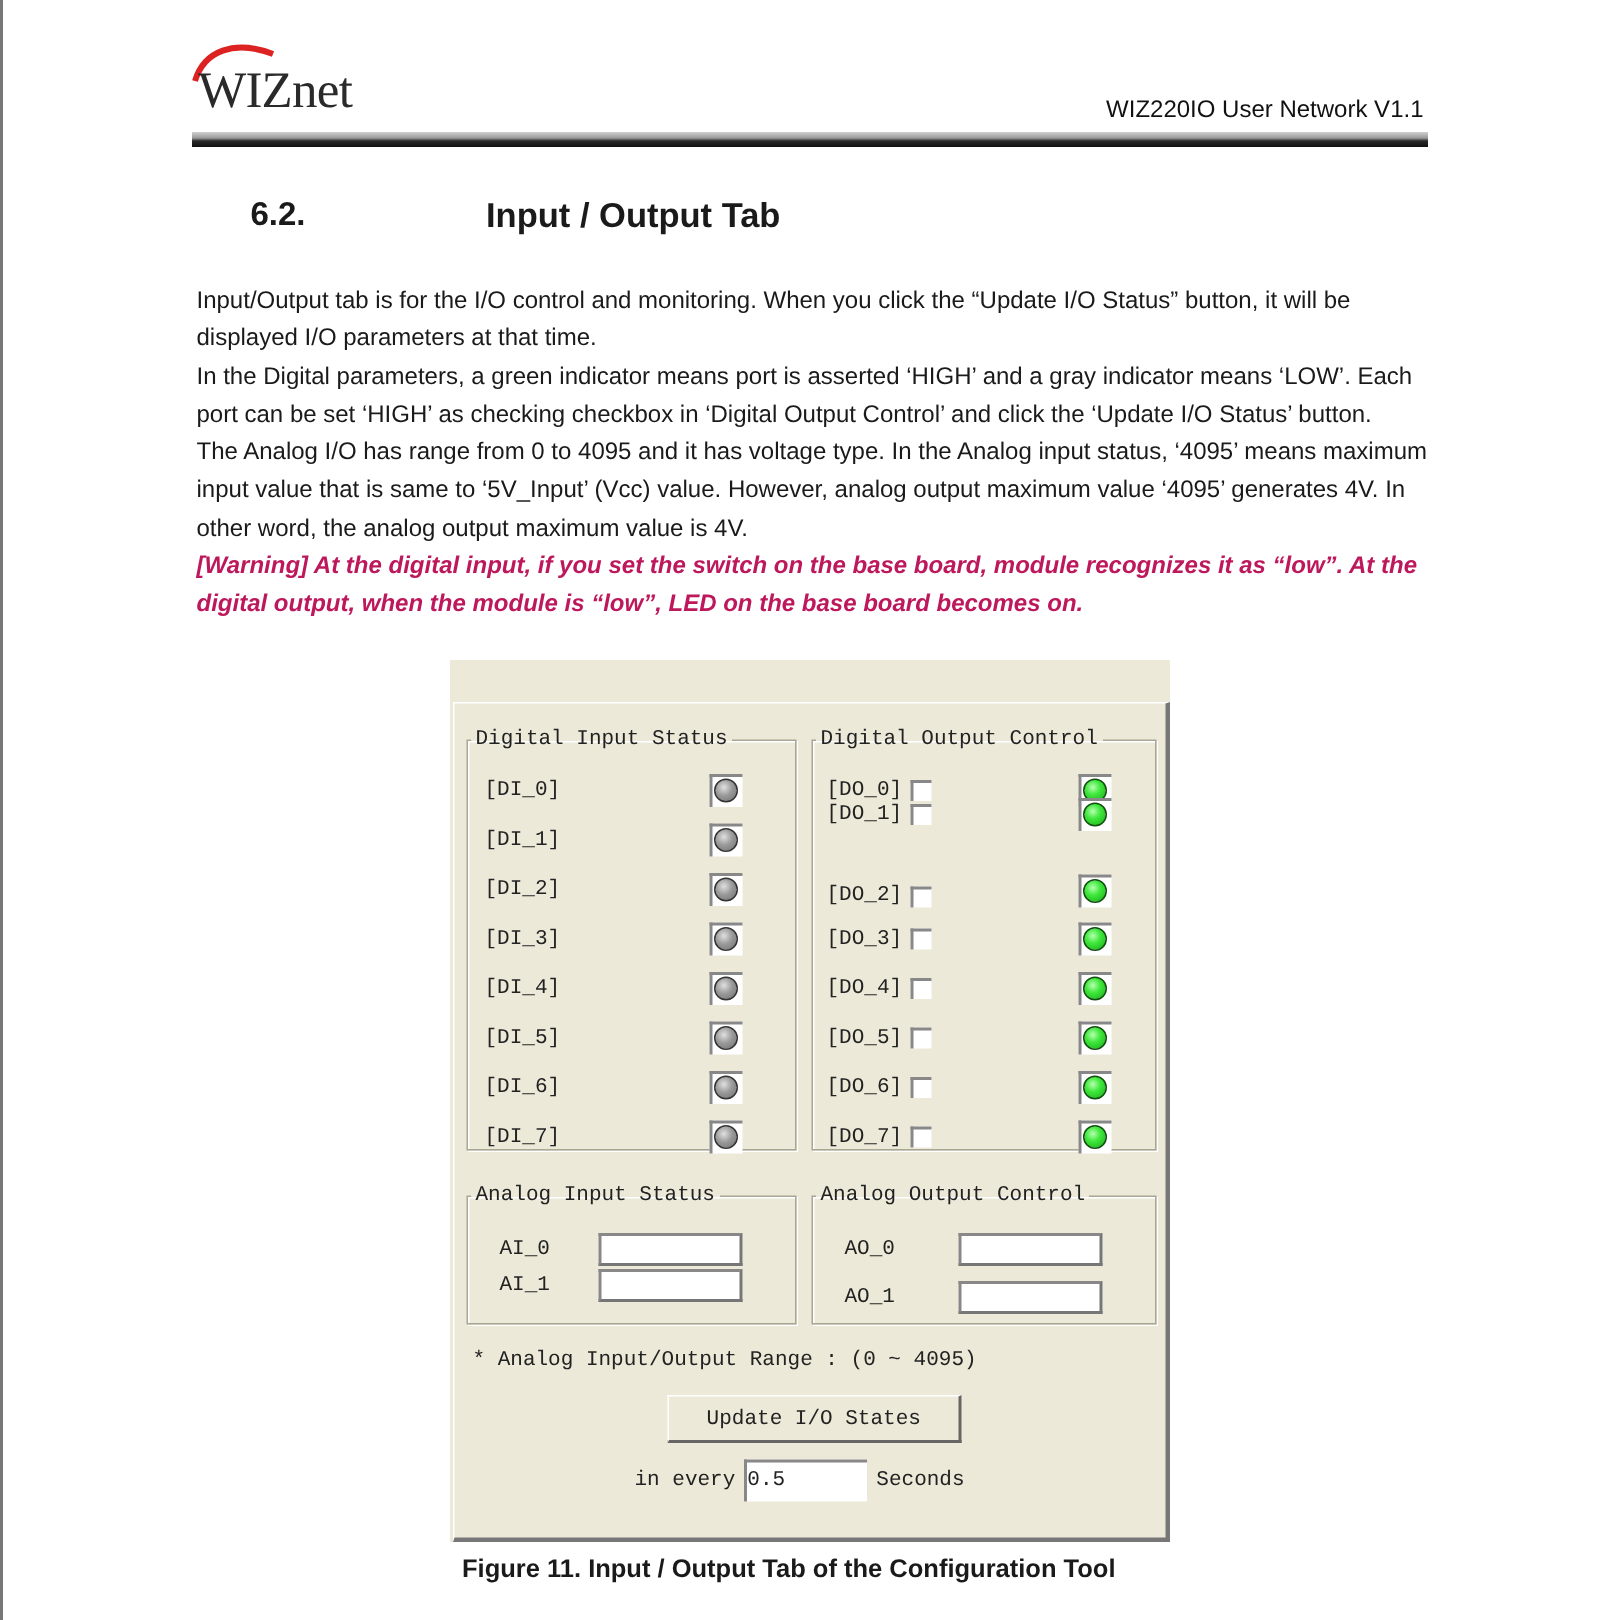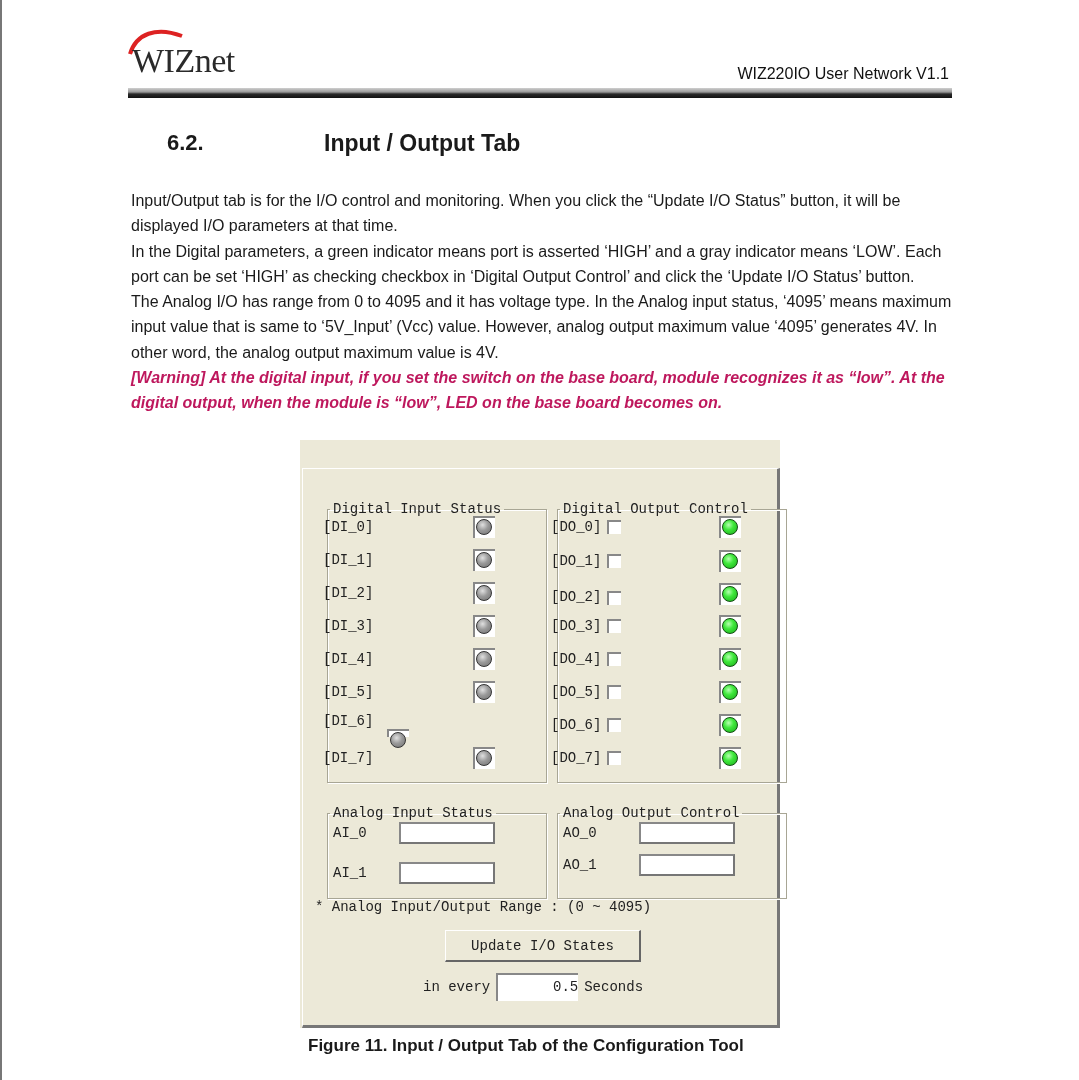--- a/index.html
+++ b/index.html
@@ -23,34 +23,34 @@
   .body-text p { margin: 0; }
   .warning { color: #be185d; font-weight: bold; font-style: italic; }
 
   
   .tool { position: absolute; left: 300px; top: 440px; width: 480px; height: 588px; background: #ece9d8; font-family: "Liberation Mono", monospace; font-size: 14px; color: #222; }
   .tabs { position: absolute; left: 2px; top: 0; height: 28px; display: flex; }
   .tab { padding: 6px 6px 3px 8px; border: 1px solid #fff; border-right-color: #888; border-bottom: none; background: #ece9d8; font-size: 14px; margin-right: 0; height: 18px; }
   .tab.active { margin-top: -3px; height: 22px; padding-top: 5px; border-right: 2px solid #666; }
   .tab.active span { outline: 1px dotted #333; }
   .tab-body { position: absolute; left: 2px; top: 28px; width: 474px; height: 556px; border: 1px solid #fff; border-right: 3px solid #777; border-bottom: 3px solid #777; }
-  fieldset.group { position: absolute; margin: 16px; padding: 0; border: 1px solid #a8a695; box-shadow: 1px 1px 0 #fff inset, 1px 1px 0 #fff; }
+  fieldset.group { position: absolute; margin: 0; padding: 0; border: 1px solid #a8a695; box-shadow: 1px 1px 0 #fff inset, 1px 1px 0 #fff; }
   fieldset.group legend { padding: 0 3px; font-size: 14px; color: #222; margin-left: 2px; }
   .row { position: absolute; height: 24px; display: flex; align-items: center; }
   .di-label { width: 150px; }
   .led-box { width: 22px; height: 22px; border-top: 2px solid #888; border-left: 2px solid #888; background: #fff; box-sizing: border-box; position: relative; }
   .led { position: absolute; left: 1px; top: 1px; width: 16px; height: 16px; border-radius: 50%; border: 1px solid #333; box-sizing: border-box; }
   .led.gray { background: radial-gradient(circle at 40% 35%, #e0e0e0 0, #9a9a9a 45%, #6f6f6f 100%); }
   .led.green { background: radial-gradient(circle at 40% 35%, #b6ffb0 0, #3fe83b 40%, #1aa91a 100%); border-color: #124d12; }
   .cb { width: 14px; height: 14px; background: #fff; border-top: 2px solid #888; border-left: 2px solid #888; box-sizing: border-box; margin-left: 6px; }
   .ai-input { width: 96px; height: 22px; background: #fff; border-top: 2px solid #888; border-left: 2px solid #888; box-sizing: border-box; font-family: "Liberation Mono", monospace; font-size: 14px; }
   .range-note { position: absolute; left: 12px; top: 458px; }
   .update-btn { position: absolute; left: 142px; top: 489px; width: 196px; height: 32px; background: #ece9d8; border: 1px solid #fff; border-right: 2px solid #666; border-bottom: 2px solid #666; font-family: "Liberation Mono", monospace; font-size: 14px; color: #222; display: flex; align-items: center; justify-content: center; box-sizing: border-box; }
   .interval { position: absolute; left: 120px; top: 532px; display: flex; align-items: center; }
-  .interval-input { width: 82px; height: 28px; background: #fff; border-top: 2px solid #888; border-left: 2px solid #888; box-sizing: border-box; text-align: right; font-family: "Liberation Mono", monospace; font-size: 14px; margin: 0 6px; line-height: 24px; }
+  .interval-input { width: 82px; height: 28px; background: #fff; border-top: 2px solid #888; border-left: 2px solid #888; box-sizing: border-box; text-align: left; font-family: "Liberation Mono", monospace; font-size: 14px; margin: 0 6px; line-height: 24px; }
   .caption { position: absolute; left: 308px; top: 1036px; font-size: 17px; font-weight: bold; color: #1a1a1a; }
 </style>
 </head>
 <body>
 
 <div class="page-edge"></div>
 
 <div class="logo">
   <svg class="swoosh" width="60" height="30" viewBox="0 0 60 30">
     <path d="M4 26 C 10 6, 30 -2, 56 8" stroke="#d22" stroke-width="4" fill="none"></path>
@@ -112,41 +112,41 @@
         <div class="led-box">
           <div class="led gray"></div>
         </div>
       </div>
     <div class="row" style="left:20px; top:211px;">
         <span class="di-label">[DI_5]</span>
         <div class="led-box">
           <div class="led gray"></div>
         </div>
       </div>
-    <div class="row" style="left:20px; top:244px;flex-direction:column;">
+    <div class="row" style="left:20px; top:244px;">
         <span class="di-label">[DI_6]</span>
         <div class="led-box">
           <div class="led gray"></div>
         </div>
       </div>
     <div class="row" style="left:20px; top:277px;">
         <span class="di-label">[DI_7]</span>
         <div class="led-box">
           <div class="led gray"></div>
         </div>
       </div>
 
     <div class="row" style="left:248px; top:46px; width:190px;">
         <span>[DO_0]</span>
         <div class="cb"></div>
         <div class="led-box" style="margin-left:auto;">
           <div class="led green"></div>
         </div>
       </div>
-    <div class="row" style="left:248px; top:80px; width:190px;">
+    <div class="row" style="left:248px; top:62px; width:190px;">
         <span>[DO_1]</span>
         <div class="cb"></div>
         <div class="led-box" style="margin-left:auto;">
           <div class="led green"></div>
         </div>
       </div>
     <div class="row" style="left:248px; top:112px; width:190px;align-items:flex-end;">
         <span>[DO_2]</span>
         <div class="cb"></div>
         <div class="led-box" style="margin-left:auto;">
@@ -193,21 +193,21 @@
       <legend>Analog Output Control</legend>
     </fieldset>
     <fieldset class="group" style="left:8px; top:320px; width:218px; height:92px;">
       <legend>Analog Input Status</legend>
     </fieldset>
 
     <div class="row" style="left:30px; top:352px;">
         <span style="width:66px;">AI_0</span>
         <input class="ai-input" value="" style="">
       </div>
-    <div class="row" style="left:30px; top:392px;">
+    <div class="row" style="left:30px; top:376px;">
         <span style="width:66px;">AI_1</span>
         <input class="ai-input" value="" style="">
       </div>
     <div class="row" style="left:260px; top:352px;">
         <span style="width:76px;">AO_0</span>
         <input class="ai-input" value="" style="">
       </div>
     <div class="row" style="left:260px; top:384px;">
         <span style="width:76px;">AO_1</span>
         <input class="ai-input" value="" style="">

